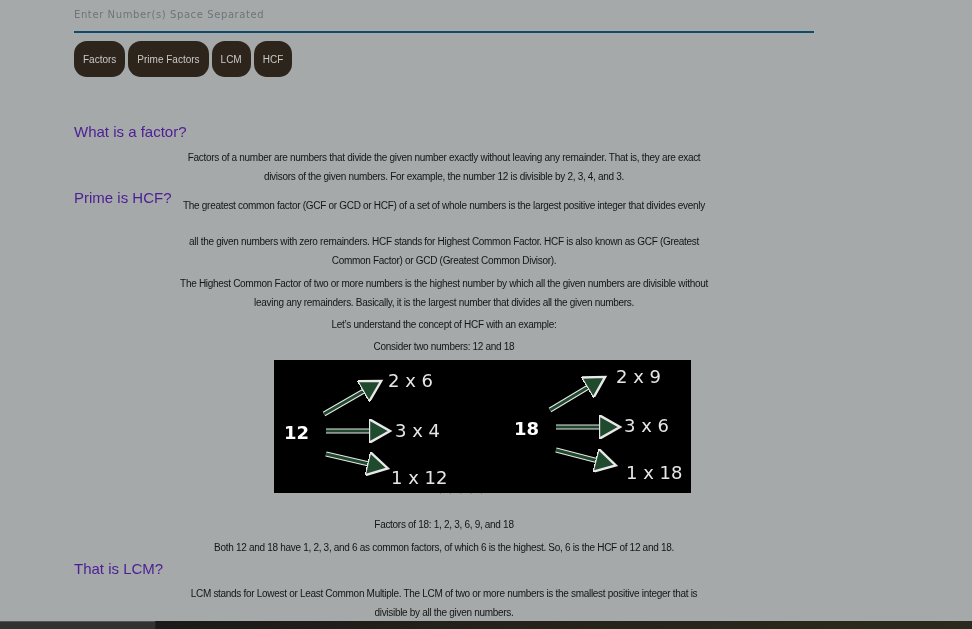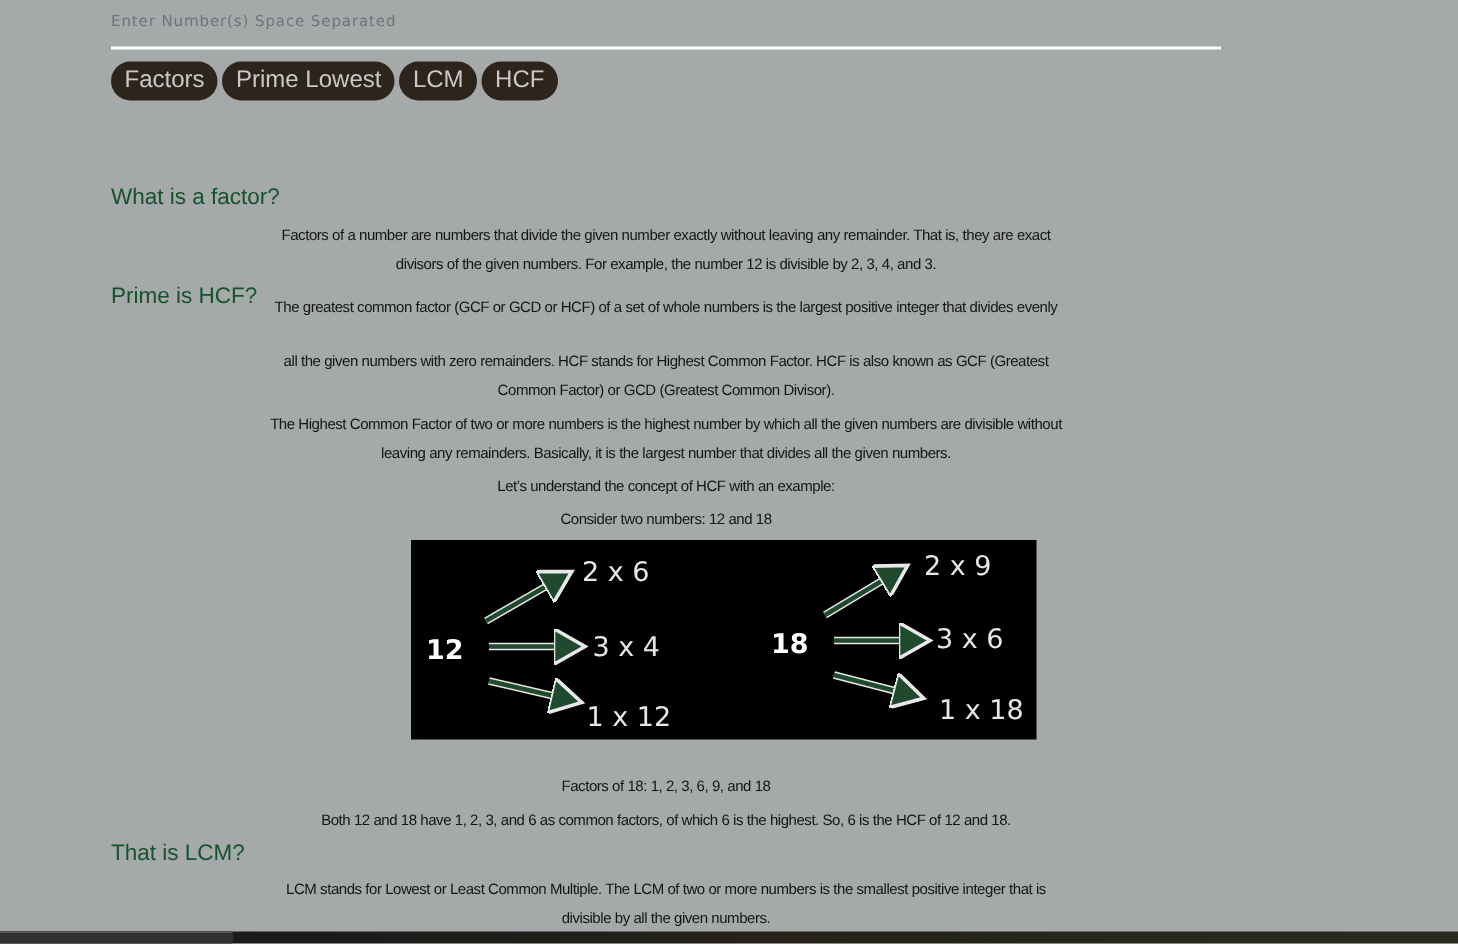--- a/index.html
+++ b/index.html
@@ -4,36 +4,36 @@
 <style>
   html, body { margin:0; padding:0; }
   body {
     width:972px; height:629px; overflow:hidden; position:relative;
     background:#a5a9a9;
     font-family:"Liberation Sans", sans-serif;
     color:#1b1b1b;
   }
   .input-wrap {
     position:absolute; left:74px; top:0; width:740px; height:31px;
-    border-bottom:2px solid #ffffff;
+    border-bottom:2px solid #0c4a6e;
   }
   .input-wrap input {
     position:absolute; left:0; top:9px; width:100%; border:none; background:transparent;
     font-family:"DejaVu Sans", sans-serif; font-size:10px; letter-spacing:0.6px; color:#6e7478;
     outline:none; padding:0;
   }
   .input-wrap input::placeholder { color:#6e7478; }
   .btn-row { position:absolute; left:74px; top:41px; display:flex; gap:3px; }
   .pill {
-    height:26px; border-radius:13px; background:#2d241b; color:#c9c9c9;
-    font-family:"Liberation Sans", sans-serif; font-size:16px; border:none;
+    height:36px; border-radius:13px; background:#2d241b; color:#c9c9c9;
+    font-family:"Liberation Sans", sans-serif; font-size:10px; border:none;
     padding:0 9px; display:flex; align-items:center; justify-content:center;
   }
   .content { position:absolute; left:74px; top:120px; width:740px; }
-  h2 { font-size:15px; font-weight:normal; margin:0; color:#14532d; position:absolute; left:0; }
+  h2 { font-size:15px; font-weight:normal; margin:0; color:#4c1d95; position:absolute; left:0; }
   p { margin:0; font-size:10px; line-height:19px; text-align:center; position:absolute; left:0; width:740px; letter-spacing:-0.3px; color:#151515; }
   .bold { font-weight:normal; }
   .diagram {
     position:absolute; left:274px; top:360px; width:417px; height:133px; background:#000;
   }
   .diagram svg { display:block; }
   .bottom-bar {
     position:absolute; left:0; top:621px; width:972px; height:8px;
     background:linear-gradient(90deg,#2a2a2a 0,#2a2a2a 155px,#1a1a1a 156px,#24221a 500px,#2a2b1e 100%);
   }
@@ -41,21 +41,21 @@
 </style>
 </head>
 <body>
 
 <div class="input-wrap">
   <input type="text" placeholder="Enter Number(s) Space Separated" style="">
 </div>
 
 <div class="btn-row">
   <button class="pill">Factors</button>
-  <button class="pill">Prime Lowest</button>
+  <button class="pill">Prime Factors</button>
   <button class="pill">LCM</button>
   <button class="pill">HCF</button>
 </div>
 
 <div class="content">
   <h2 style="top:3px">What is a factor?</h2>
   <p style="top:28px">Factors of a number are numbers that divide the given number exactly without leaving any remainder. That is, they are exact</p>
   <p style="top:47px">divisors of the given numbers. For example, the number 12 is divisible by 2, 3, 4, and 3.</p>
 
   <h2 style="top:69px">Prime is HCF?</h2>

